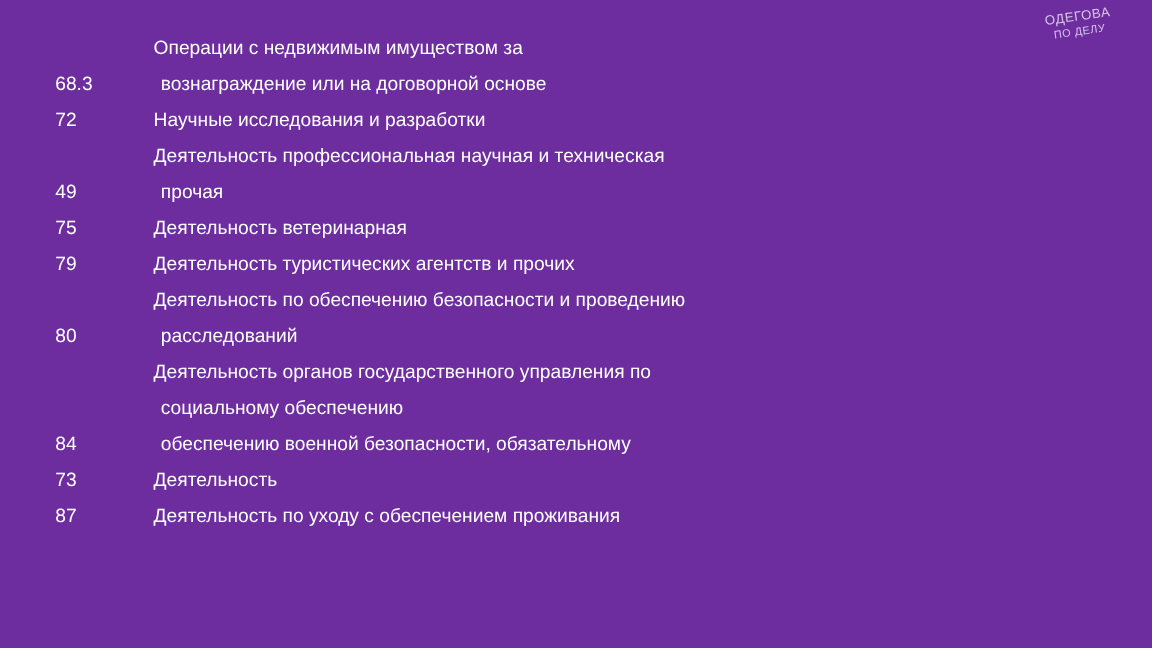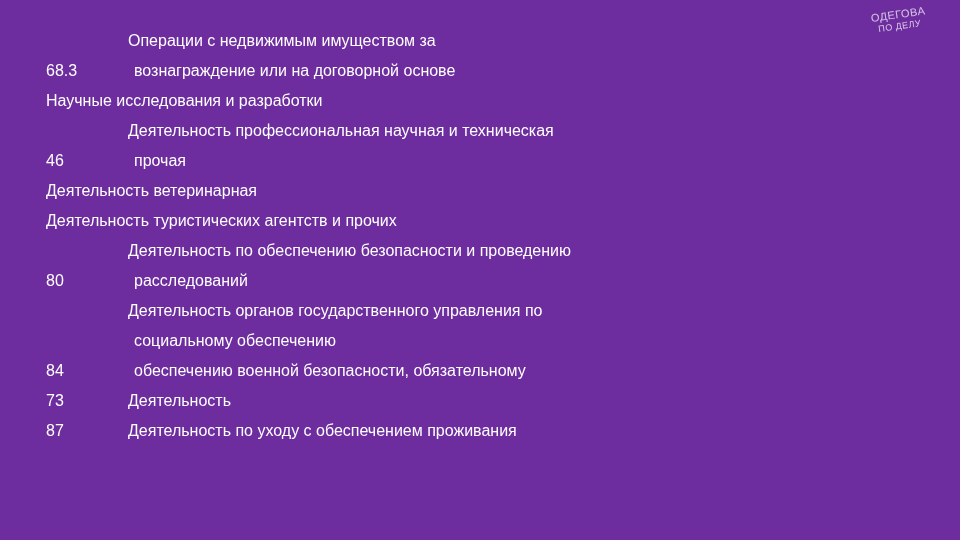--- a/index.html
+++ b/index.html
@@ -92,40 +92,43 @@
 
     <li class="row">
       <span class="code">68.3</span>
       <span class="text">
         <span>Операции с недвижимым имуществом за</span>
         <span class="cont">вознаграждение или на договорной основе</span>
       </span>
     </li>
 
     <li class="row">
+      <span class="code">72</span>
       <span class="text">
         <span>Научные исследования и разработки</span>
       </span>
     </li>
 
     <li class="row">
-      <span class="code">46</span>
+      <span class="code">49</span>
       <span class="text">
         <span>Деятельность профессиональная научная и техническая</span>
         <span class="cont">прочая</span>
       </span>
     </li>
 
     <li class="row">
+      <span class="code">75</span>
       <span class="text">
         <span>Деятельность ветеринарная</span>
       </span>
     </li>
 
     <li class="row">
+      <span class="code">79</span>
       <span class="text">
         <span>Деятельность туристических агентств и прочих</span>
       </span>
     </li>
 
     <li class="row">
       <span class="code">80</span>
       <span class="text">
         <span>Деятельность по обеспечению безопасности и проведению</span>
         <span class="cont">расследований</span>

